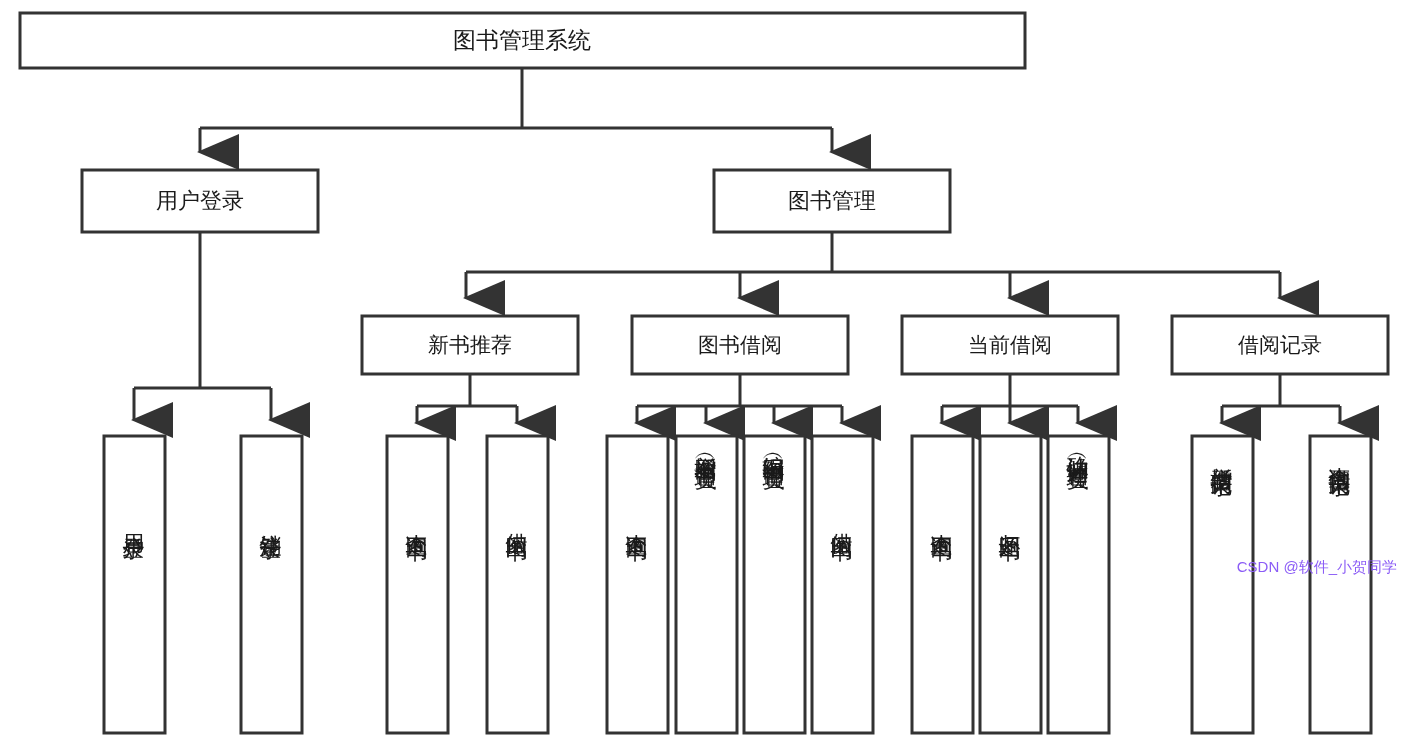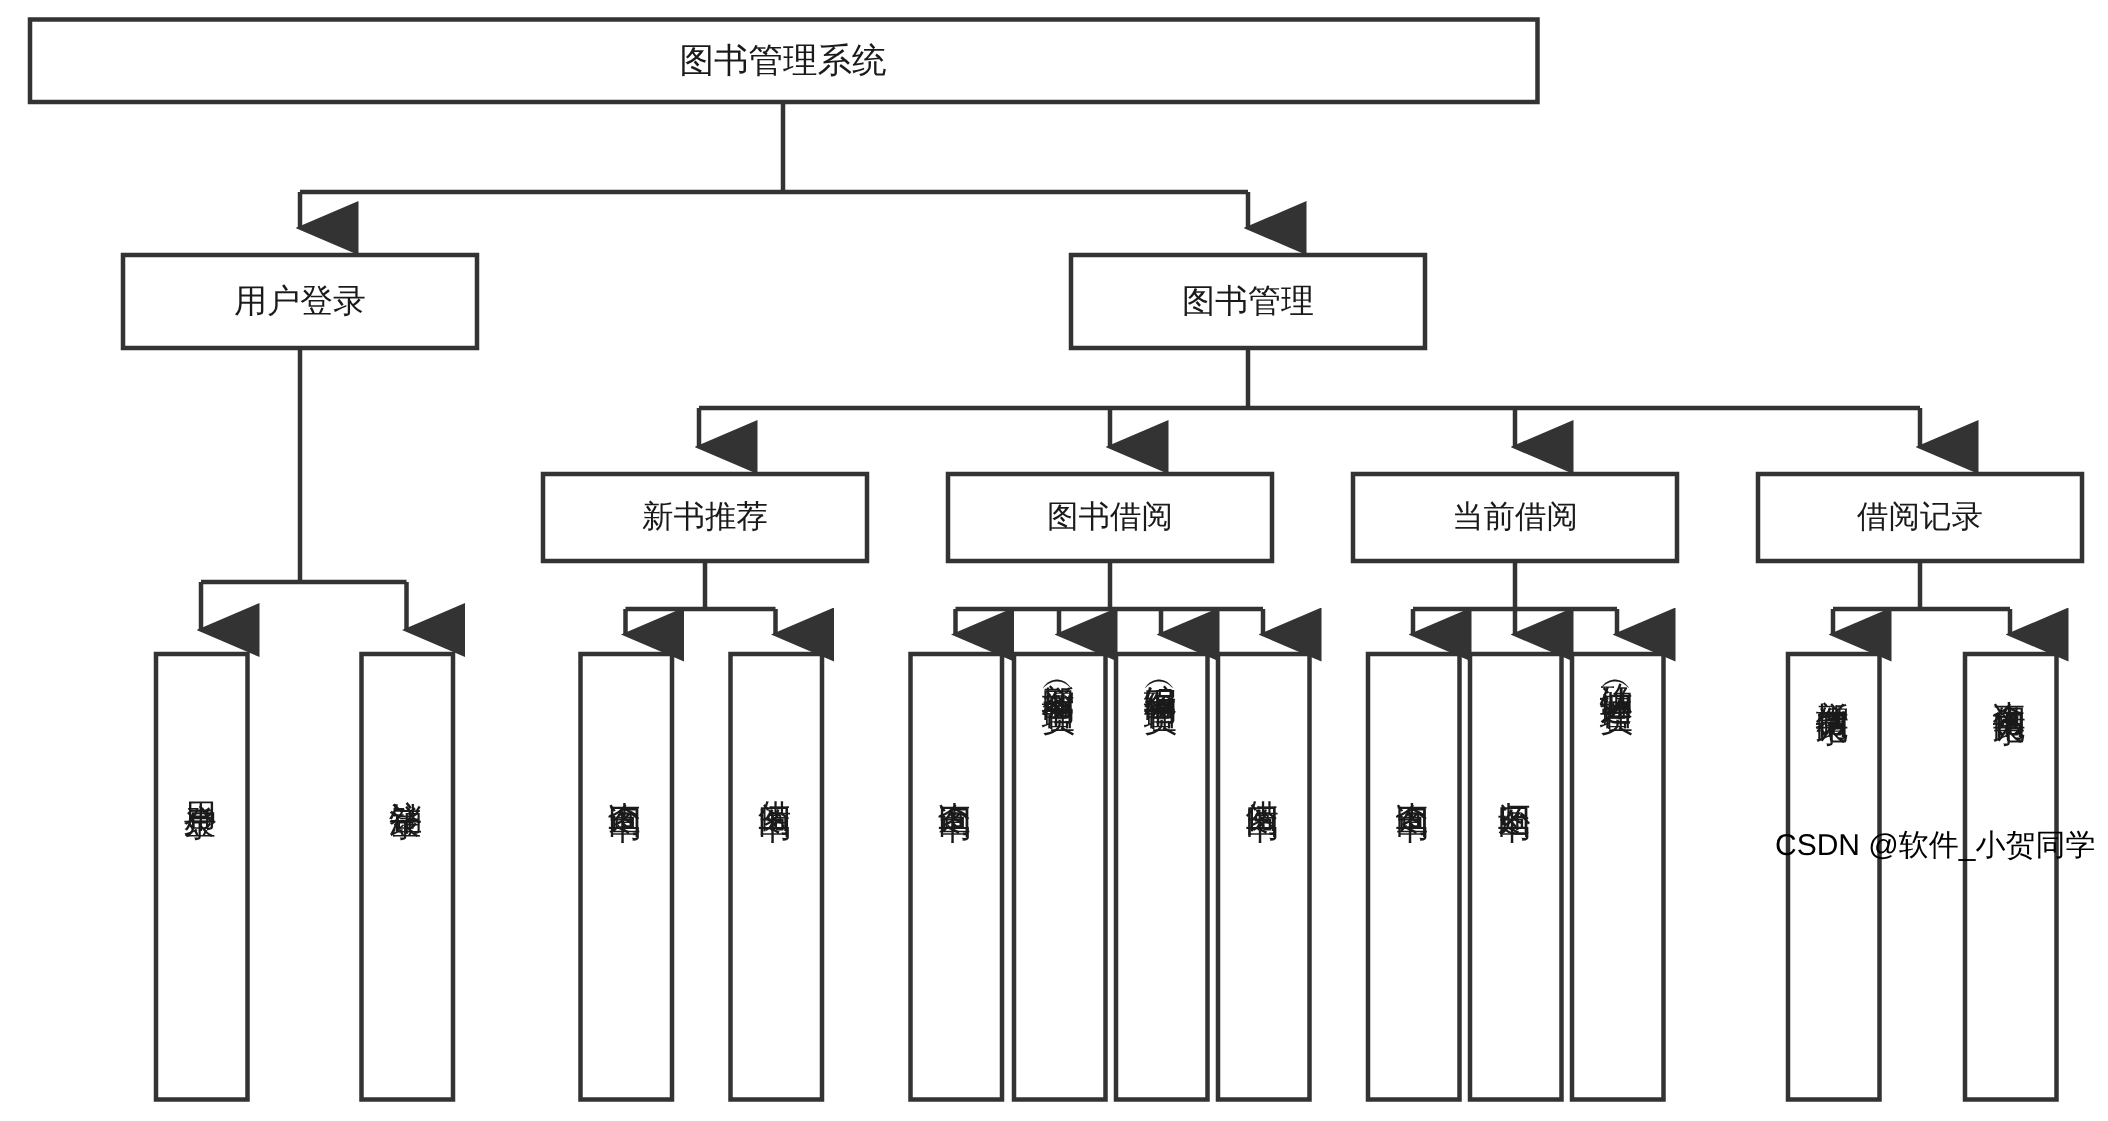--- a/index.html
+++ b/index.html
@@ -10,21 +10,21 @@
   .node-box{fill:#ffffff;stroke:#333333;stroke-width:3;}
   .conn{stroke:#333333;stroke-width:3;fill:none;}
   .arrow-head{fill:#333333;}
   .node-label{font-family:"Liberation Sans","DejaVu Sans",sans-serif;
               fill:#1a1a1a;text-anchor:middle;dominant-baseline:middle;}
   .lvl0-label{font-size:23px;}
   .lvl1-label{font-size:22px;}
   .lvl2-label{font-size:21px;}
   .leaf-label{font-size:22px;writing-mode:vertical-rl;text-orientation:upright;
               letter-spacing:2px;dominant-baseline:auto;}
-  .watermark{position:absolute;right:8px;bottom:4px;font-size:20px;color:#000000;
+  .watermark{position:absolute;right:8px;bottom:4px;font-size:15px;color:#8b5cf6;
              font-family:"Liberation Sans","DejaVu Sans",sans-serif;white-space:nowrap;}
 </style>
 </head>
 <body>
 
 <div id="diagram-root">
 
   <svg id="tree" viewBox="0 0 1405 747">
     <defs>
       <marker id="ah" viewBox="0 0 12 14" refX="6" refY="13" markerWidth="12" markerHeight="14" orient="auto-start-reverse">

